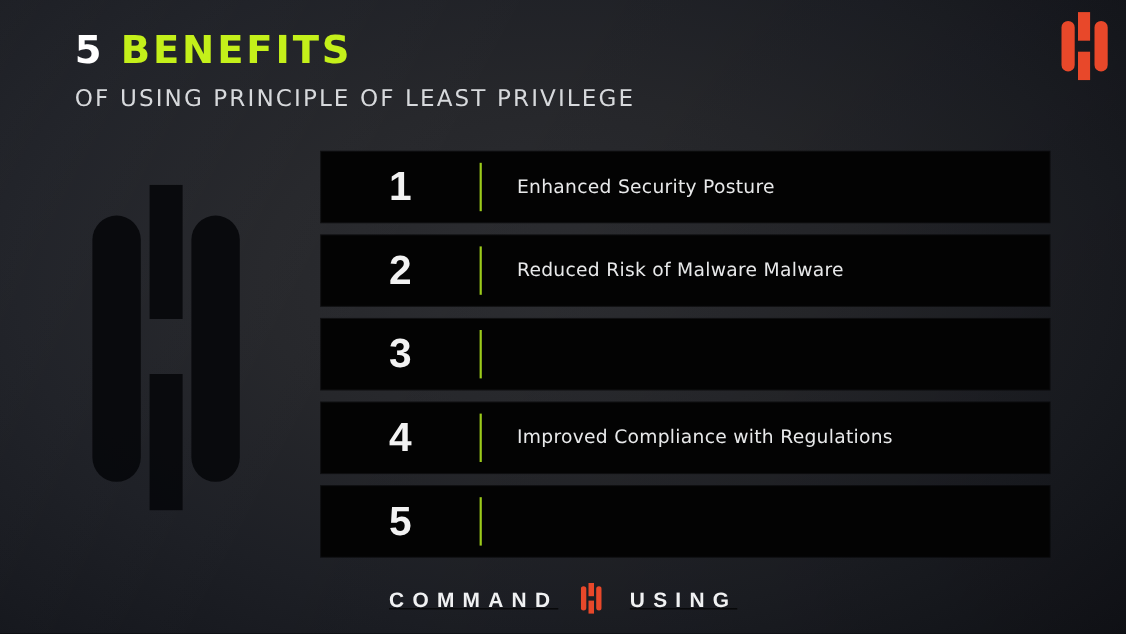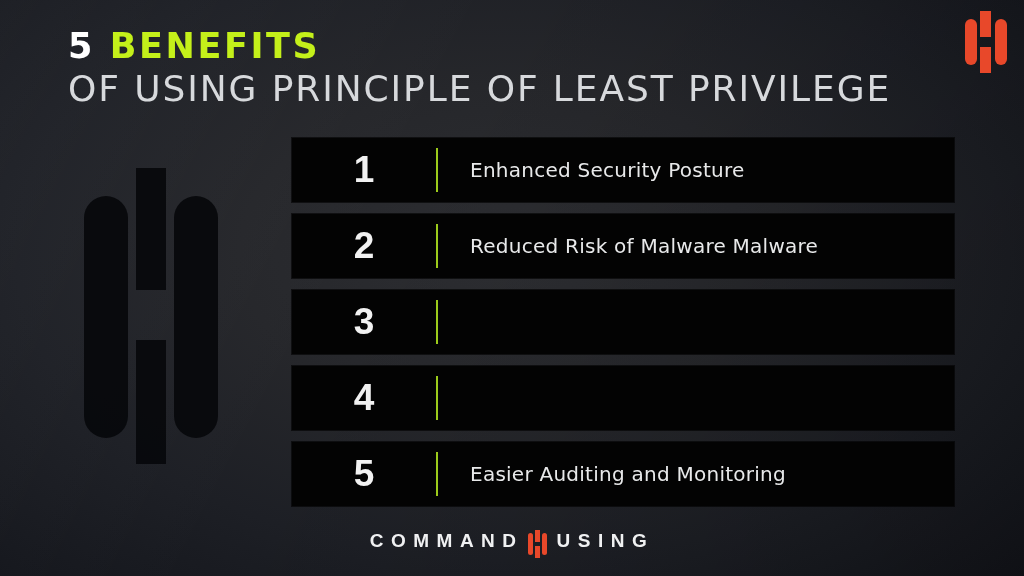--- a/index.html
+++ b/index.html
@@ -37,21 +37,21 @@
     font-size: 35px;
     font-weight: bold;
     letter-spacing: 2.6px;
     line-height: 44px;
     white-space: nowrap;
   }
   .t-num { color: #ffffff; }
   .t-accent { color: #c4f01a; }
   .subtitle {
     margin-top: 4px;
-    font-size: 36px;
+    font-size: 21px;
     font-weight: normal;
     letter-spacing: 1.9px;
     color: #d7d9dc;
     line-height: 34px;
     white-space: nowrap;
   }
 
   
   .corner-logo {
     position: absolute;
@@ -106,36 +106,37 @@
   .row-sep {
     flex: 0 0 2px;
     width: 2px;
     height: 44px;
     background: #9ccb1b;
   }
   .row-text {
     flex: 1 1 auto;
     padding-left: 32px;
     color: #e8e9ea;
-    font-size: 20px;
+    font-size: 17px;
     letter-spacing: 0.25px;
     white-space: nowrap;
   }
 
   
   .footer {
     position: absolute;
     left: 0;
     right: 0;
     bottom: 18px;
     display: flex;
-    align-items: flex-start;
+    align-items: flex-end;
     justify-content: center;
-    gap: 0px;
+    gap: 16px;
     z-index: 4;
+    text-decoration: underline;
   }
   .fw-text {
     color: #f0f1f2;
     font-size: 19px;
     font-weight: bold;
     letter-spacing: 7.5px;
     font-family: "Liberation Sans", sans-serif;
   }
   .fw-left { margin-right: 4px; }
   .fw-right { margin-left: 10px; }
@@ -188,26 +189,26 @@
     </div>
 
     <div class="row">
       <div class="row-num">3</div>
       <div class="row-sep"></div>
     </div>
 
     <div class="row">
       <div class="row-num">4</div>
       <div class="row-sep"></div>
+      <div class="row-text">Improved Compliance with Regulations</div>
     </div>
 
     <div class="row">
       <div class="row-num">5</div>
       <div class="row-sep"></div>
-      <div class="row-text">Easier Auditing and Monitoring</div>
     </div>
 
   </div>
 
   <div class="footer">
     <span class="fw-text fw-left">COMMAND</span>
     <svg class="fw-mark" viewBox="0 0 19 28">
       <rect x="0" y="3" width="5" height="22" rx="2.5" fill="#e8482a"></rect>
       <rect x="14" y="3" width="5" height="22" rx="2.5" fill="#e8482a"></rect>
       <rect x="7" y="0" width="5" height="12" fill="#e8482a"></rect>

